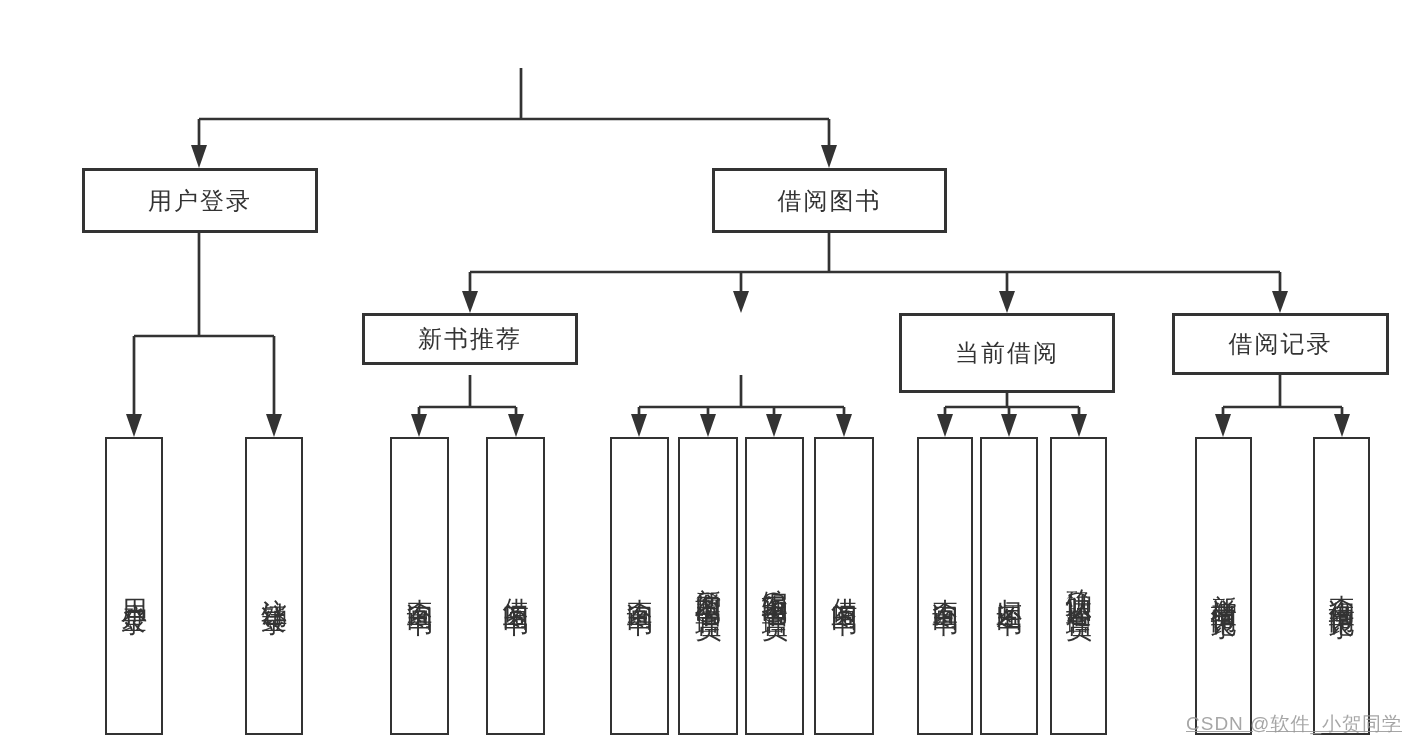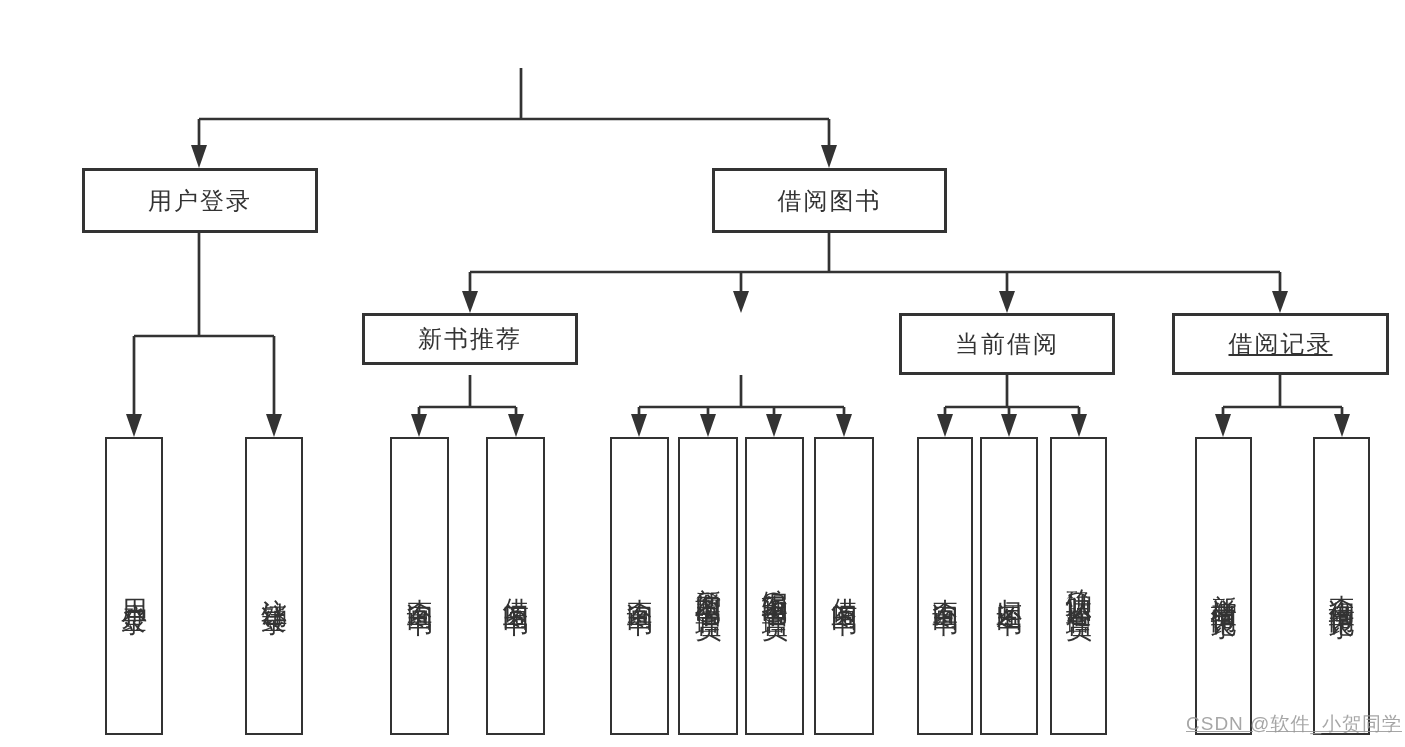--- a/index.html
+++ b/index.html
@@ -104,22 +104,22 @@
       <polygon points="1215,414 1231,414 1223,437"></polygon>
       <polygon points="1334,414 1350,414 1342,437"></polygon>
     </g>
   </svg>
 
 
   <div class="node lvl2" style="left:82px; top:168px; width:236px; height:65px;">用户登录</div>
   <div class="node lvl2" style="left:712px; top:168px; width:235px; height:65px;">借阅图书</div>
 
   <div class="node lvl3" style="left:362px; top:313px; width:216px; height:52px;">新书推荐</div>
-  <div class="node lvl3" style="left:899px; top:313px; width:216px; height:62px;">当前借阅</div>
-  <div class="node lvl3" style="left:1172px; top:313px; width:217px; height:62px;text-decoration:underline;">借阅记录</div>
+  <div class="node lvl3" style="left:899px; top:313px; width:216px; height:80px;">当前借阅</div>
+  <div class="node lvl3" style="left:1172px; top:313px; width:217px; height:62px;">借阅记录</div>
 
   <div class="node leaf" style="left:105px; top:437px; width:58px; height:298px;">
     <span class="vtext">用户登录</span>
   </div>
   <div class="node leaf" style="left:245px; top:437px; width:58px; height:298px;">
     <span class="vtext">注销登录</span>
   </div>
 
   <div class="node leaf" style="left:390px; top:437px; width:59px; height:298px;">
     <span class="vtext">查询图书</span>

